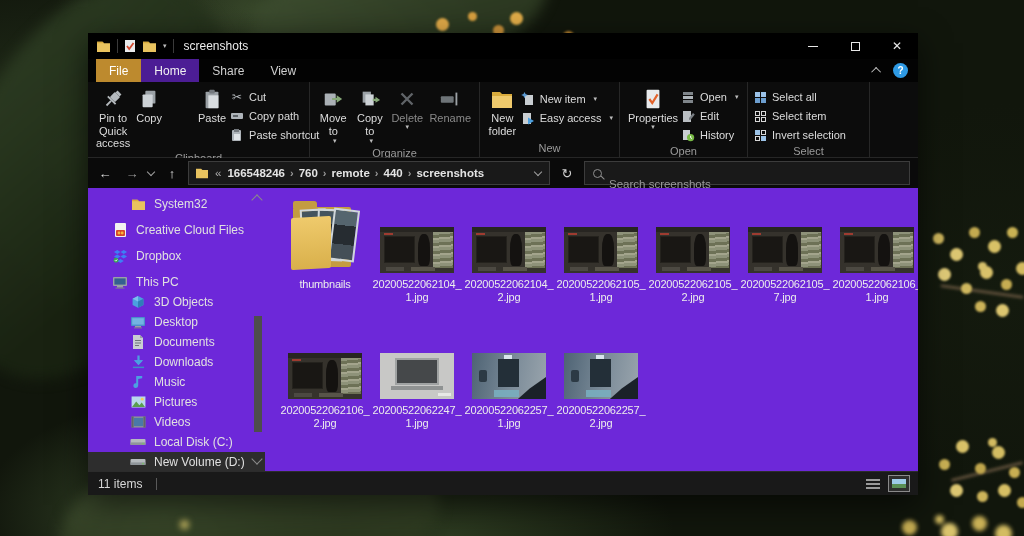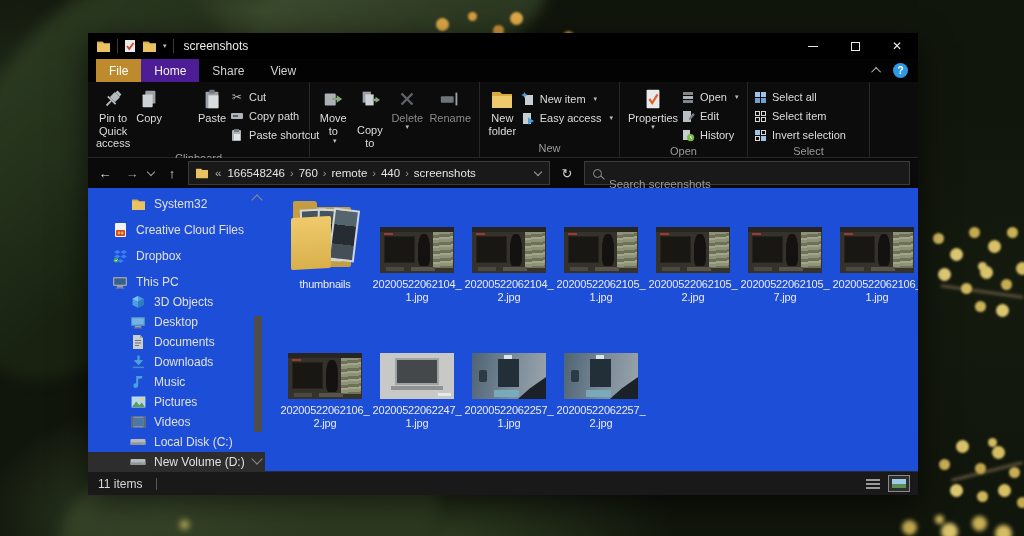--- a/index.html
+++ b/index.html
@@ -93,34 +93,34 @@
   .addrrow { height:30px; background:#0a0a0a; display:flex; align-items:center; padding:0 8px 0 6px; gap:5px; flex:none; }
   .navbtn { width:22px; text-align:center; font-size:13px; color:#e0e0e0; }
   .navbtn.dim { color:#9a9a9a; }
   .chev-dn { width:6px; height:6px; border-right:1.5px solid #a0a0a0; border-bottom:1.5px solid #a0a0a0;
     transform:rotate(45deg); margin:0 2px 2px 0; }
   .addr-field { flex:1; height:24px; background:#191919; border:1px solid #3c3c3c; display:flex;
     align-items:center; padding:0 6px; gap:6px; min-width:0; }
   .crumb { font-size:11.5px; color:#e4e4e4; white-space:nowrap; }
   .csep { font-size:11px; color:#9a9a9a; margin:0 5px; }
   .crumb-wrap:last-child .csep { display:none; }
-  .crumbs { display:flex; align-items:center; }
+  .crumbs { display:flex; align-items:center;font-weight:bold; }
   .addr-spacer { flex:1; }
   .refreshbtn { width:24px; text-align:center; font-size:13px; color:#cfcfcf; }
   .search-field { width:326px; height:24px; background:#191919; border:1px solid #3c3c3c;
     display:flex; align-items:center; padding:0 8px; gap:7px; }
   .search-glass { width:9px; height:9px; border:1.4px solid #8f8f8f; border-radius:50%; position:relative; flex:none; }
   .search-glass::after { content:""; position:absolute; width:5px; height:1.4px; background:#8f8f8f;
     right:-4px; bottom:-2px; transform:rotate(45deg); }
   .search-field input { background:transparent; border:none; outline:none; color:#d8d8d8;
     font-size:11.5px; font-family:"Liberation Sans",sans-serif; width:100%;margin-top:22px; }
   .search-field input::placeholder { color:#9a9a9a; }
 
   
-  .content { flex:1; display:flex; background:#1d4ed8; overflow:hidden; }
+  .content { flex:1; display:flex; background:#6d28d9; overflow:hidden; }
   .sidebar { width:177px; position:relative; padding-top:6px; flex:none; }
   .sitem { height:20px; display:flex; align-items:center; gap:8px; font-size:12px; color:#e0e0e0; padding-right:14px; }
   .sitem.ind1 { padding-left:24px; }
   .sitem.ind2 { padding-left:42px; }
   .sitem.gap { margin-top:6px; }
   .sitem.sel { background:#2d2d2d; }
   .sicon { width:16px; height:16px; flex:none; display:flex; align-items:center; justify-content:center; }
   .side-scroll-up, .side-scroll-dn { position:absolute; right:4px; width:8px; height:8px; }
   .side-scroll-up { top:8px; border-left:1.5px solid #8a8a8a; border-top:1.5px solid #8a8a8a; transform:rotate(45deg); }
   .side-scroll-dn { bottom:8px; border-right:1.5px solid #8a8a8a; border-bottom:1.5px solid #8a8a8a; transform:rotate(45deg); }
@@ -316,21 +316,21 @@
 
     <div class="rgroup" style="width:170px;">
       <div class="rbody">
         <div class="rbig dd" style="width:40px;">
           <svg width="22" height="22" viewBox="0 0 24 24">
               <rect x="3" y="6" width="12" height="13" rx="1" fill="#aab0b5"></rect>
               <path d="M22 12l-6-4v2.8h-5v2.4h5V16z" fill="#86a878"></path>
             </svg>
           <span class="lbl-narrow">Move to</span>
         </div>
-        <div class="rbig dd" style="width:40px;gap:12px;">
+        <div class="rbig dd" style="width:40px;">
           <svg width="22" height="22" viewBox="0 0 24 24">
               <rect x="4" y="4" width="9" height="12" fill="#9ba1a6"></rect>
               <rect x="7" y="7" width="9" height="12" fill="#cdd2d6"></rect>
               <path d="M23 13l-5-3.4v2.2h-3v2.4h3V16z" fill="#86a878"></path>
             </svg>
           <span class="lbl-narrow">Copy to</span>
         </div>
         <div class="rbig" style="width:42px;">
           <svg width="22" height="22" viewBox="0 0 24 24">
               <path d="M6 6l12 12M18 6L6 18" stroke="#606468" stroke-width="2.6"></path>

